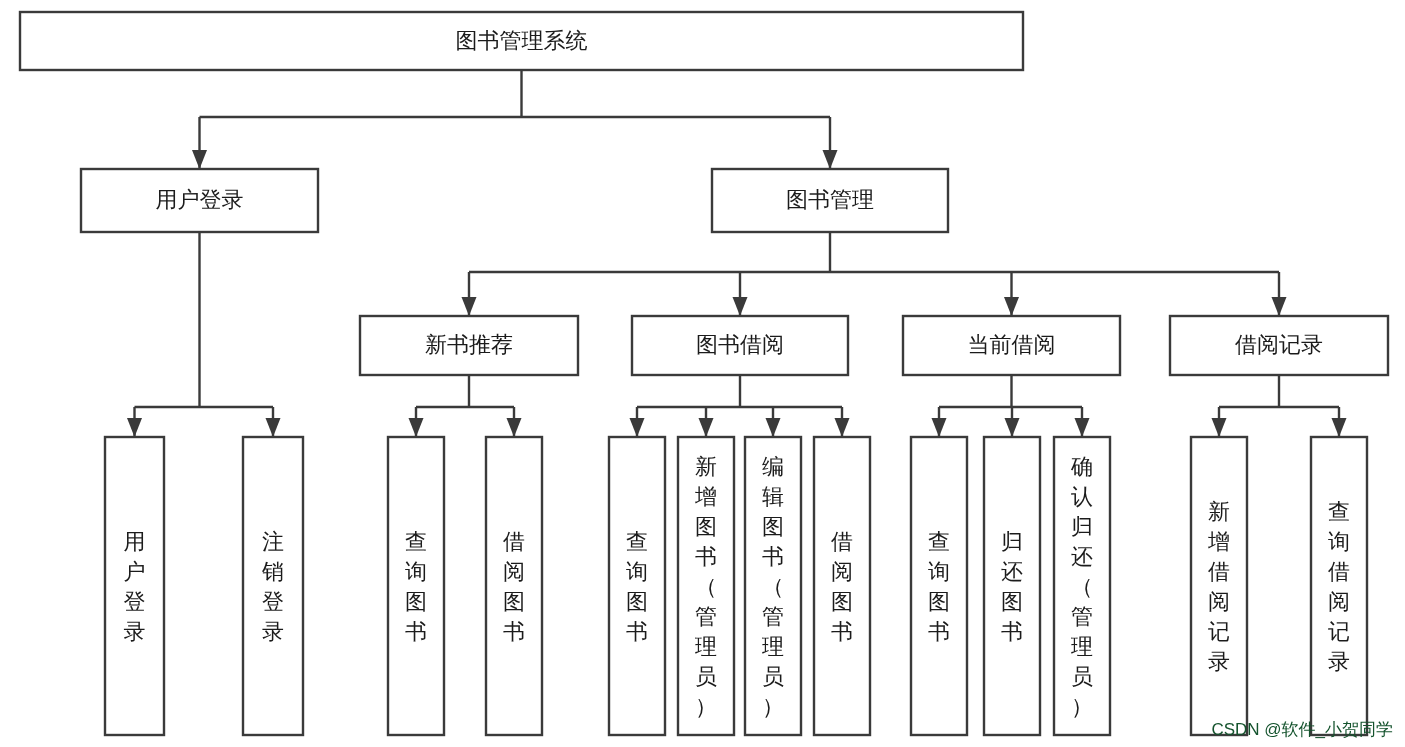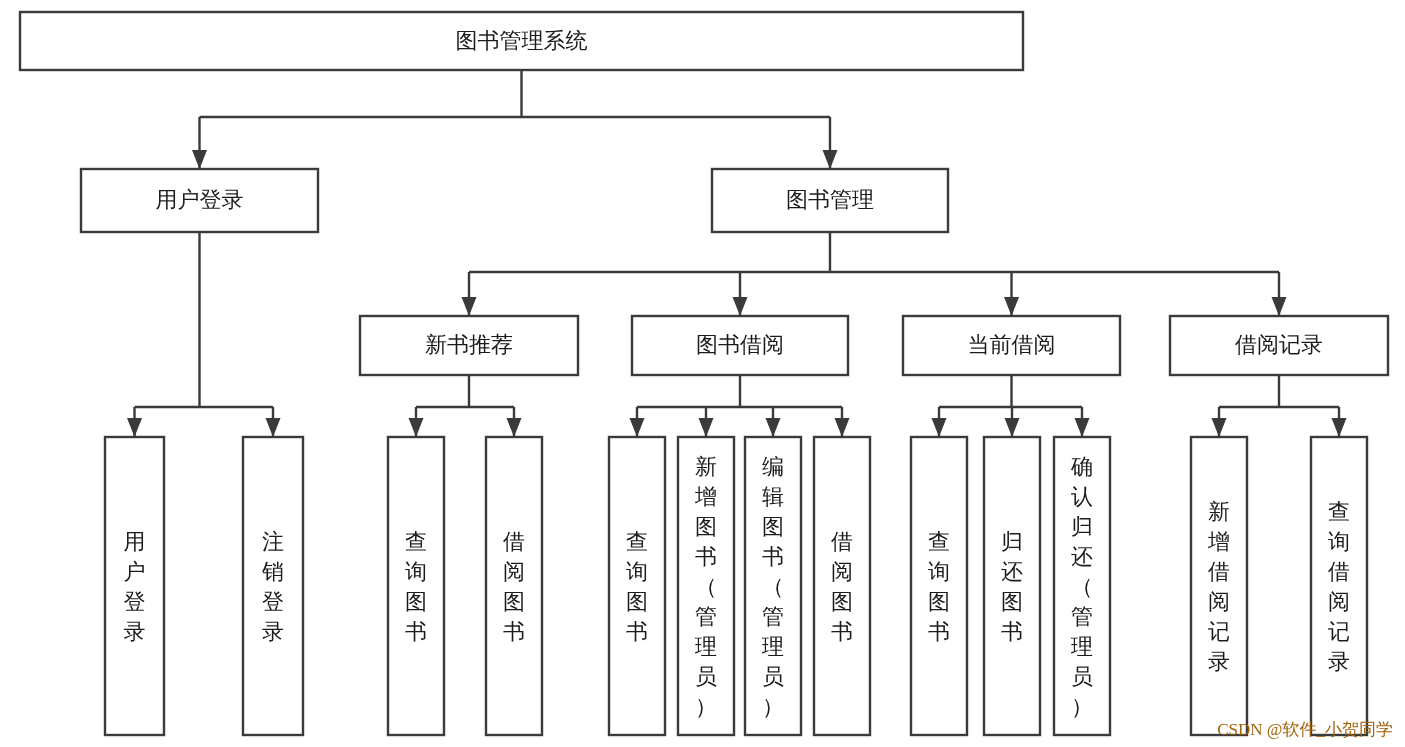--- a/index.html
+++ b/index.html
@@ -51,23 +51,23 @@
   .node-label-vertical {
     fill: #1b1b1b;
     font-family: "Liberation Sans", "DejaVu Sans", sans-serif;
     font-size: 22px;
     text-anchor: middle;
   }
   .watermark-text {
     position: absolute;
     right: 12px;
     bottom: 6px;
-    color: #a16207;
+    color: #14532d;
     font-size: 17px;
-    font-family: Liberation Serif, serif;
+    font-family: Liberation Sans, sans-serif;
     white-space: nowrap;
     user-select: none;
   }
 </style>
 </head>
 <body>
 
 <div id="diagram-root">
 
   <svg id="tree-svg" viewBox="0 0 1405 747" xmlns="http://www.w3.org/2000/svg">

